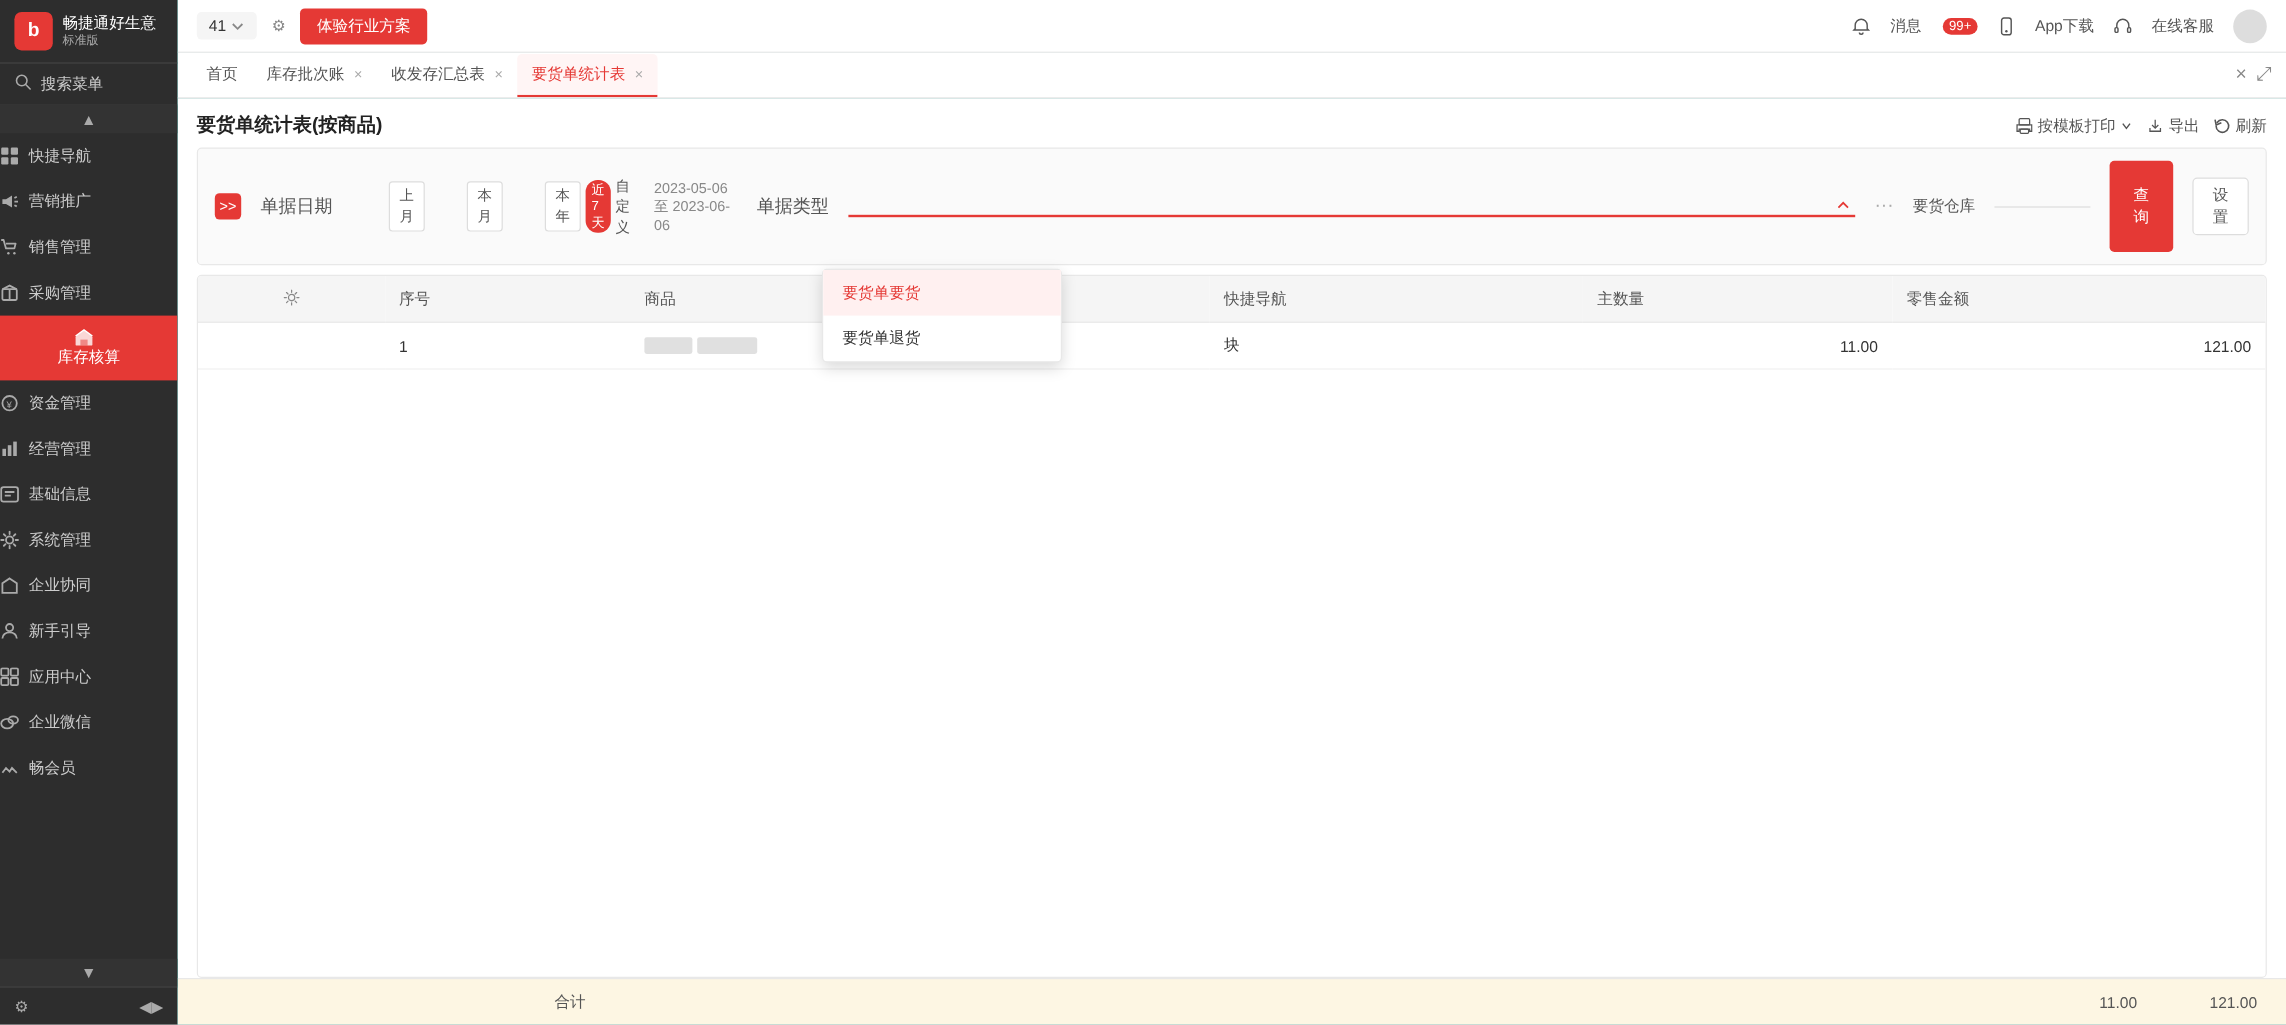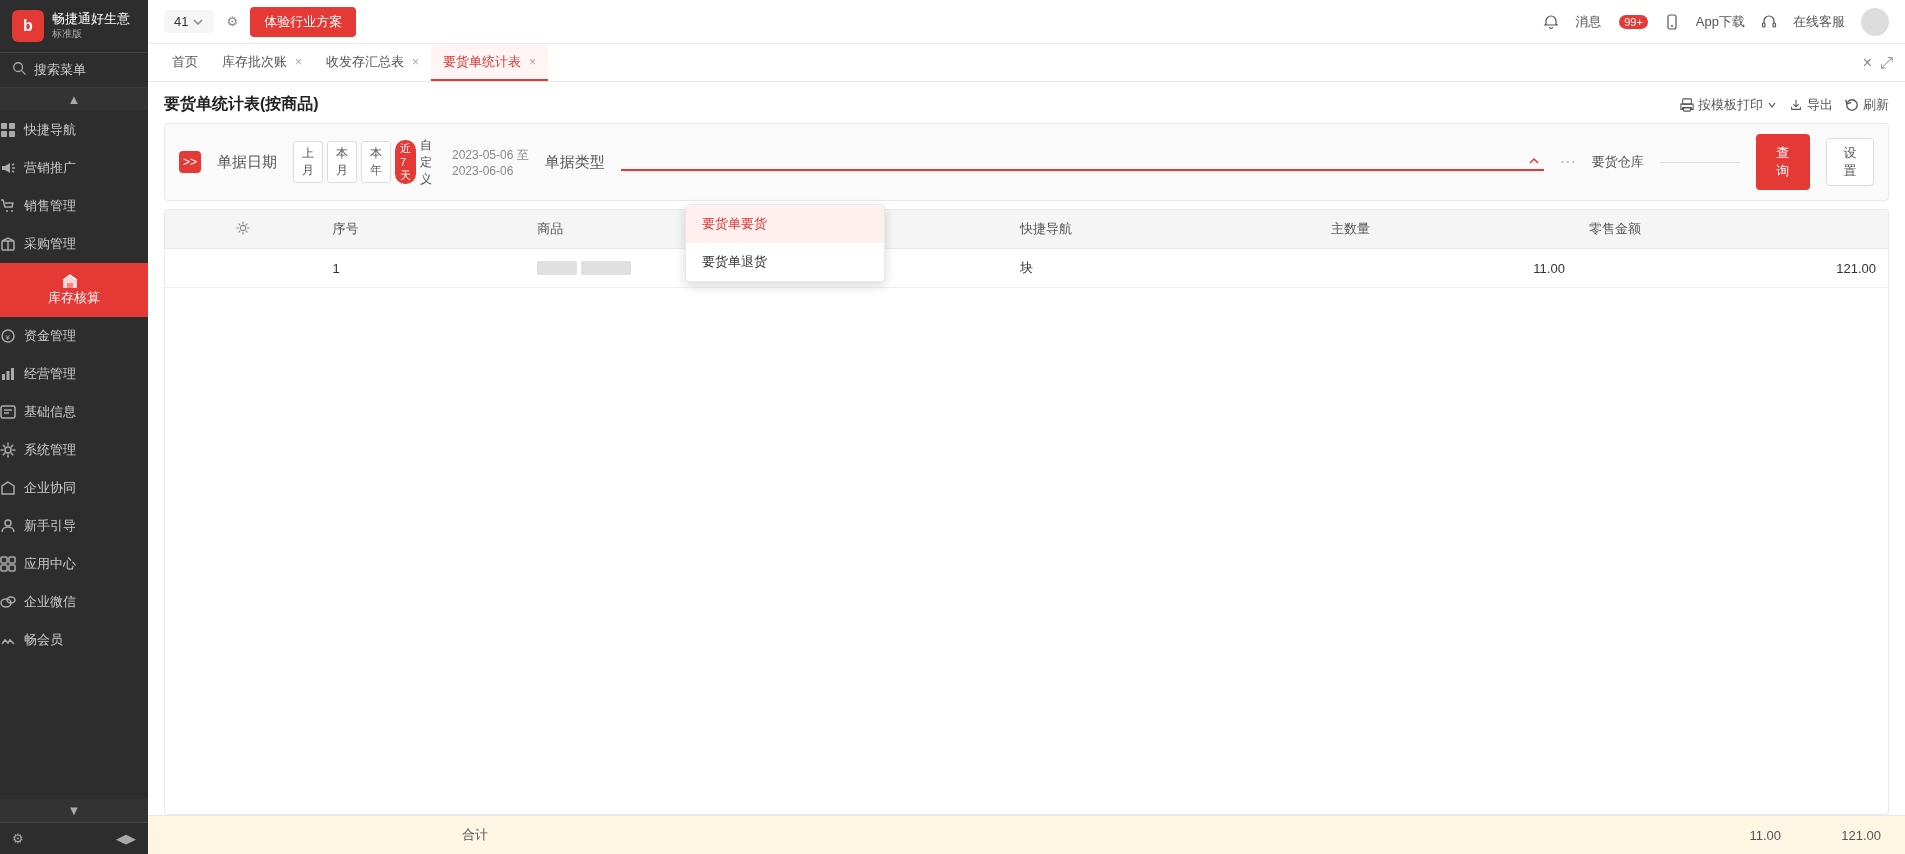--- a/index.html
+++ b/index.html
@@ -163,41 +163,41 @@
     }
     .filter-expand-btn {
       width: 22px; height: 22px; background: #e53935; border-radius: 4px;
       display: flex; align-items: center; justify-content: center;
       cursor: pointer; color: white; font-size: 12px; flex-shrink: 0;
     }
     .filter-label { font-size: 15px; color: #555; white-space: nowrap; }
     .date-btns { display: flex; gap: 4px; align-items: center; }
     .date-btn {
       padding: 3px 8px; border-radius: 3px; cursor: pointer;
-      font-size: 12px; color: #555; background: white; border: 1px solid #ddd;
+      font-size: 12px; color: #555; background: white; border: 1px solid #ddd; margin-left: 31px;
     }
     .date-badge {
       background: #e53935; color: white; border-radius: 10px;
       padding: 1px 5px; font-size: 11px; cursor: pointer;
     }
     .date-custom { color: #555; font-size: 12px; cursor: pointer; }
     .date-range { font-size: 12px; color: #888; margin-left: 4px; }
     .filter-type-select-inner {
       display: flex; align-items: center; justify-content: space-between;
       width: 100%;
       border-bottom: 2px solid #e53935;
       padding: 2px 4px;
     }
     .filter-more { color: #aaa; cursor: pointer; font-size: 16px; }
 
     .warehouse-label { font-size: 13px; color: #555; white-space: nowrap; }
 
     .query-btn {
       background: #e53935; color: white; border: none;
-      padding: 10px 20px; border-radius: 4px; cursor: pointer; font-size: 13px;
+      padding: 20px 20px; border-radius: 4px; cursor: pointer; font-size: 13px;
     }
     .set-btn {
       background: white; color: #555; border: 1px solid #ddd;
       padding: 5px 16px; border-radius: 4px; cursor: pointer; font-size: 13px;
     }
 
     
     .dropdown-overlay {
       position: absolute;
       top: 100%;

